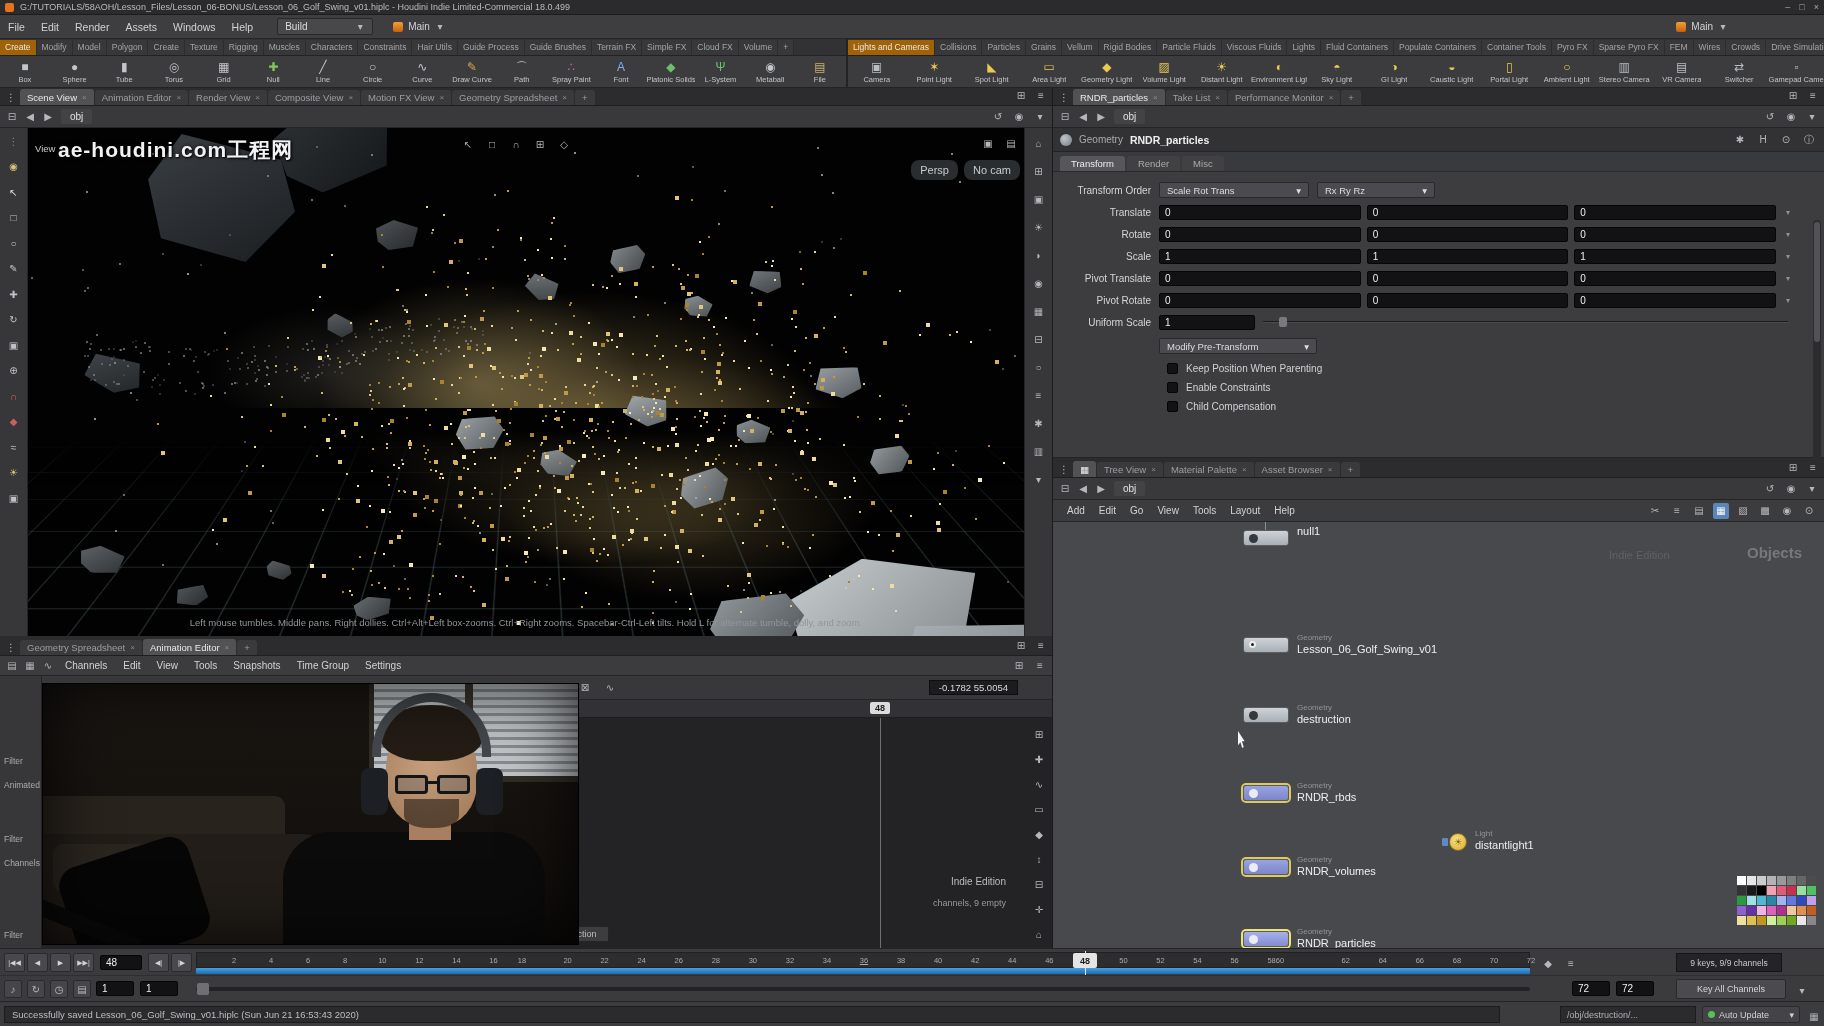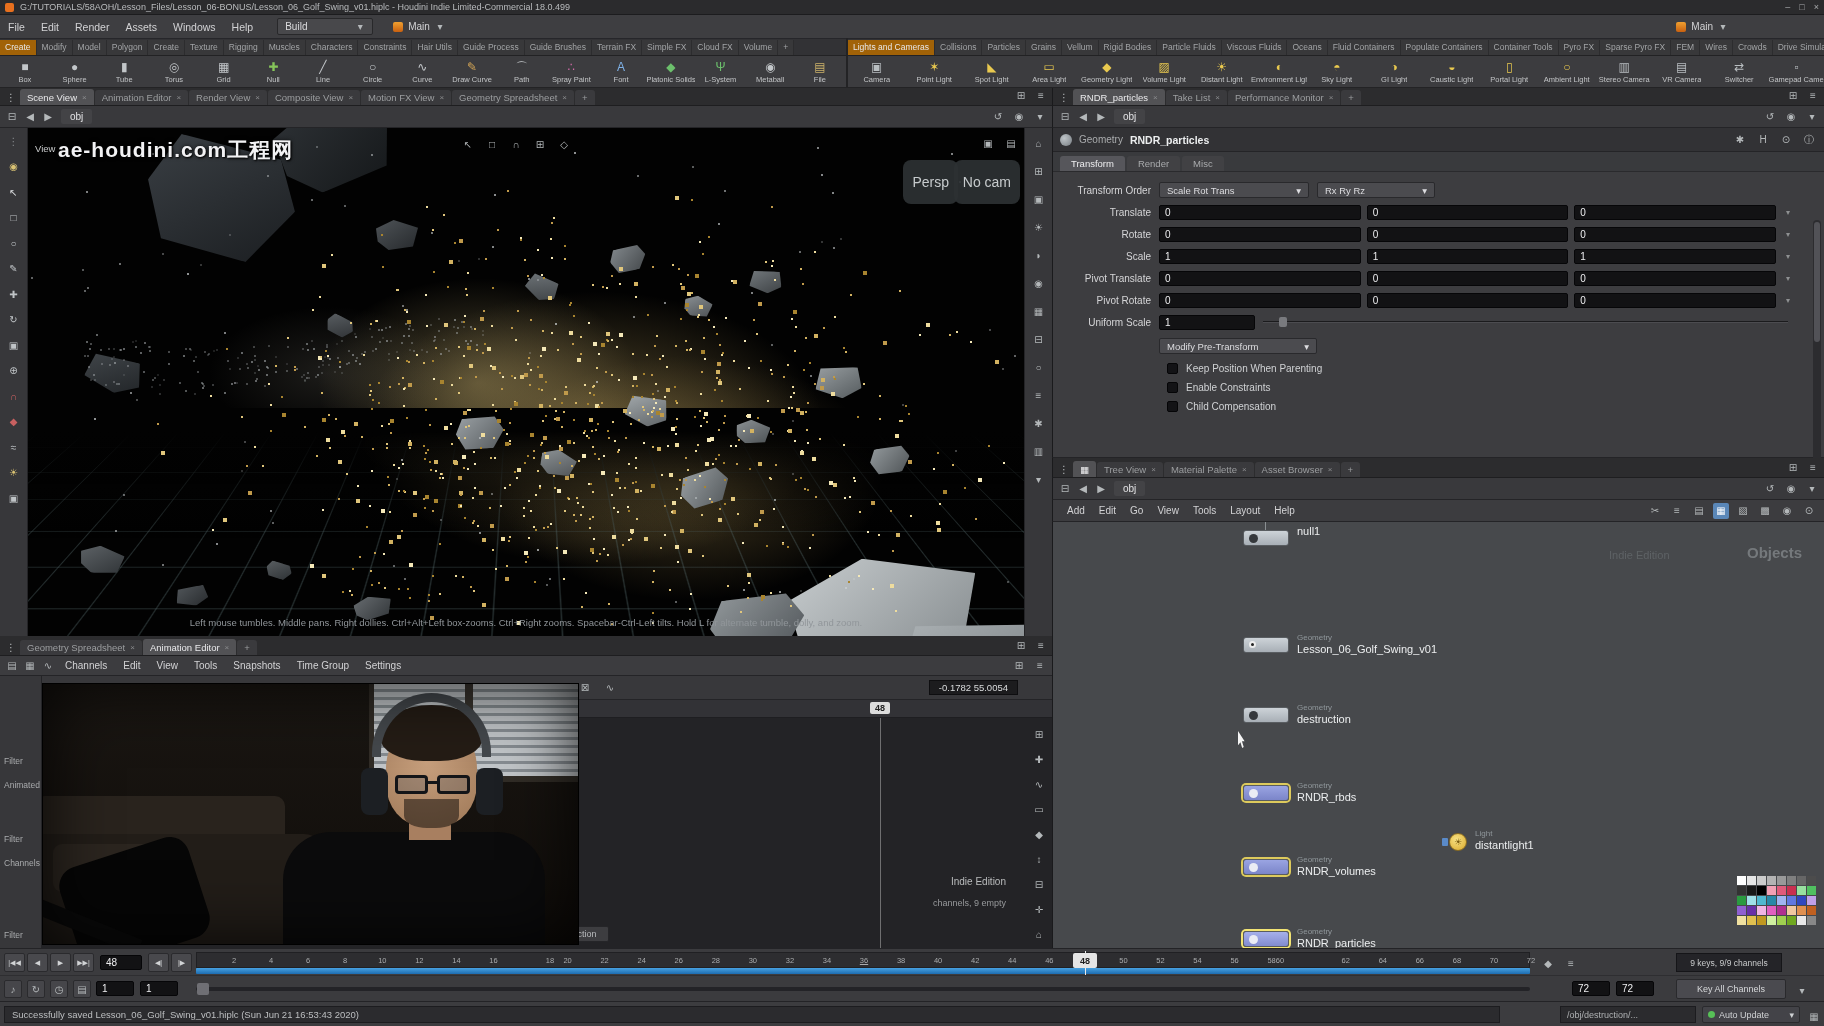--- a/index.html
+++ b/index.html
@@ -60,21 +60,21 @@
 #floor{position:absolute;left:-260px;top:300px;width:1520px;height:640px;transform:perspective(760px) rotateX(63deg);transform-origin:50% 0;z-index:1;background:repeating-linear-gradient(0deg,rgba(84,106,108,0.4) 0 1px,transparent 1px 46px),repeating-linear-gradient(90deg,rgba(84,106,108,0.4) 0 1px,transparent 1px 46px)}
 #floorfade{position:absolute;left:0;top:280px;width:996px;height:130px;background:linear-gradient(180deg,#020202 18%,rgba(2,2,2,0) 100%);z-index:2}
 .rock{position:absolute;z-index:4}
 .dots{position:absolute;left:0;top:0;width:2px;height:2px;z-index:5;background:transparent}
 #vp-wm{position:absolute;left:30px;top:8px;font-size:21px;font-weight:bold;color:#f2f2f4;text-shadow:1px 1px 2px #000,0 0 4px rgba(0,0,0,.8);letter-spacing:1px;z-index:8}
 #vp-viewlabel{position:absolute;left:7px;top:15px;font-size:9.5px;color:#c9cbcc;z-index:8}
 #mvfx{position:absolute;left:428px;top:388px;font-size:86px;font-weight:bold;color:rgba(148,153,157,0.32);letter-spacing:6px;z-index:7;white-space:nowrap}
 .helpline{position:absolute;left:0;width:996px;bottom:8px;text-align:center;font-size:9.5px;color:#91969a;z-index:8}
 #vp-topicons{position:absolute;left:432px;top:8px;display:flex;gap:8px;z-index:8}
 #vp-topright{position:absolute;right:5px;top:7px;display:flex;gap:7px;z-index:8}
-.pill{position:absolute;background:rgba(45,49,51,0.92);border-radius:8px;color:#c7cbcd;font-size:14px;padding:14px 9px;z-index:8;white-space:nowrap}
+.pill{position:absolute;background:rgba(45,49,51,0.92);border-radius:8px;color:#c7cbcd;font-size:11px;padding:4px 9px;z-index:8;white-space:nowrap}
 #pill-persp{right:66px;top:32px}
 #pill-nocam{right:4px;top:32px}
 
 #bp-menu{left:0;top:656px;width:1052px;height:20px;background:#3c3c3f;border-bottom:1px solid #242427;display:flex;align-items:center;padding:0 4px;gap:2px}
 #bp-menu .menu{line-height:20px;font-size:10px;padding:0 7px}
 #anim{left:0;top:676px;width:1052px;height:272px;background:#2c2c2e;overflow:hidden}
 #anim-strip{position:absolute;left:0;top:0;width:42px;height:272px;background:#37373a;border-right:1px solid #242427}
 .striplabel{position:absolute;left:4px;font-size:8.5px;color:#a9abad;white-space:nowrap;overflow:hidden;width:36px}
 #anim-toolbar{position:absolute;left:42px;top:0;width:1010px;height:24px;background:#38383b;border-bottom:1px solid #242427;display:flex;align-items:center;padding:0 8px}
 #anim-tbicons{display:flex;gap:9px;margin-left:452px}
@@ -252,21 +252,21 @@
       </div>
     <div id="stabs-r">
         <span class="stab active">Lights and Cameras</span>
         <span class="stab">Collisions</span>
         <span class="stab">Particles</span>
         <span class="stab">Grains</span>
         <span class="stab">Vellum</span>
         <span class="stab">Rigid Bodies</span>
         <span class="stab">Particle Fluids</span>
         <span class="stab">Viscous Fluids</span>
-        <span class="stab">Oceans</span>
+        <span class="stab">Lights</span>
         <span class="stab">Fluid Containers</span>
         <span class="stab">Populate Containers</span>
         <span class="stab">Container Tools</span>
         <span class="stab">Pyro FX</span>
         <span class="stab">Sparse Pyro FX</span>
         <span class="stab">FEM</span>
         <span class="stab">Wires</span>
         <span class="stab">Crowds</span>
         <span class="stab">Drive Simulation</span>
       </div>
@@ -947,21 +947,21 @@
     <span id="pb-steps"></span>
     <div id="ruler">
         <span class="tick" style="left: 28.1px;">2</span>
         <span class="tick" style="left: 65.1px;">4</span>
         <span class="tick" style="left: 102.2px;">6</span>
         <span class="tick" style="left: 139.2px;">8</span>
         <span class="tick" style="left: 176.3px;">10</span>
         <span class="tick" style="left: 213.3px;">12</span>
         <span class="tick" style="left: 250.4px;">14</span>
         <span class="tick" style="left: 287.4px;">16</span>
-        <span class="tick" style="left: 316px; margin-left: 28px;">18</span>
+        <span class="tick" style="left: 316px;">18</span>
         <span class="tick" style="left: 361.6px;">20</span>
         <span class="tick" style="left: 398.6px;">22</span>
         <span class="tick" style="left: 435.7px;">24</span>
         <span class="tick" style="left: 472.7px;">26</span>
         <span class="tick" style="left: 509.8px;">28</span>
         <span class="tick" style="left: 546.8px;">30</span>
         <span class="tick" style="left: 583.9px;">32</span>
         <span class="tick" style="left: 620.9px;">34</span>
         <span class="tick" style="left: 658px; text-decoration: underline;">36</span>
         <span class="tick" style="left: 695.1px;">38</span>

